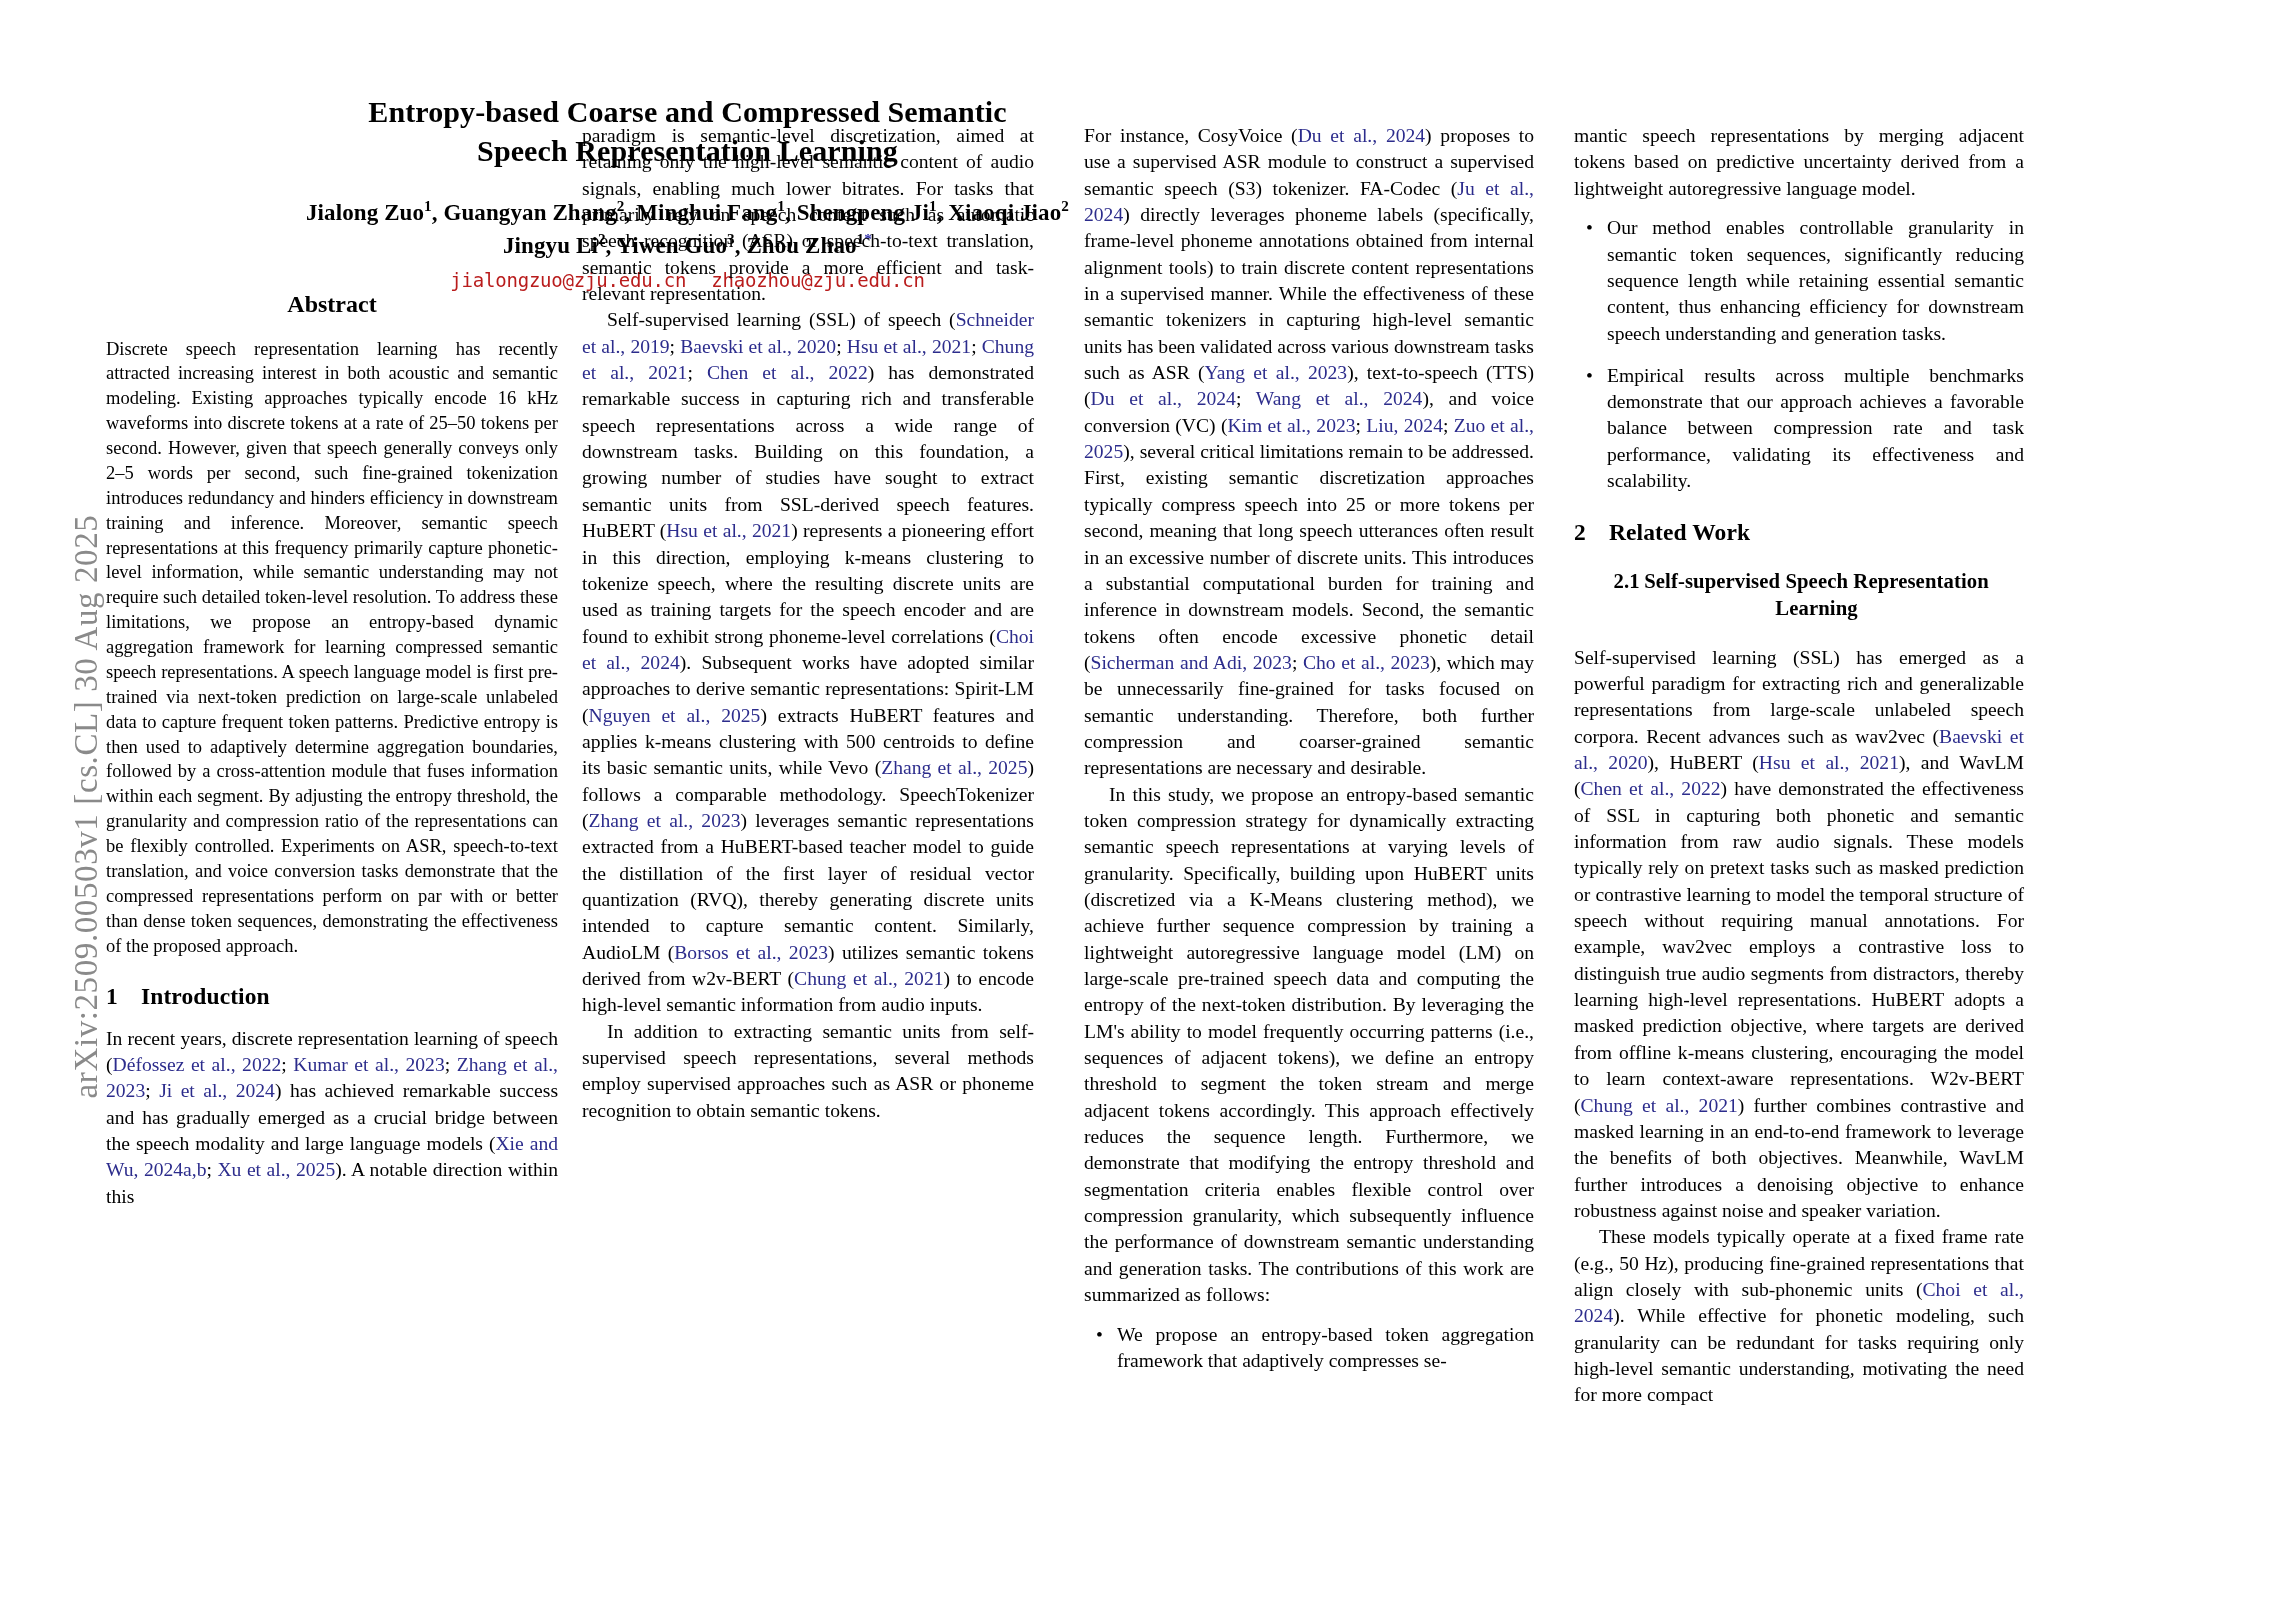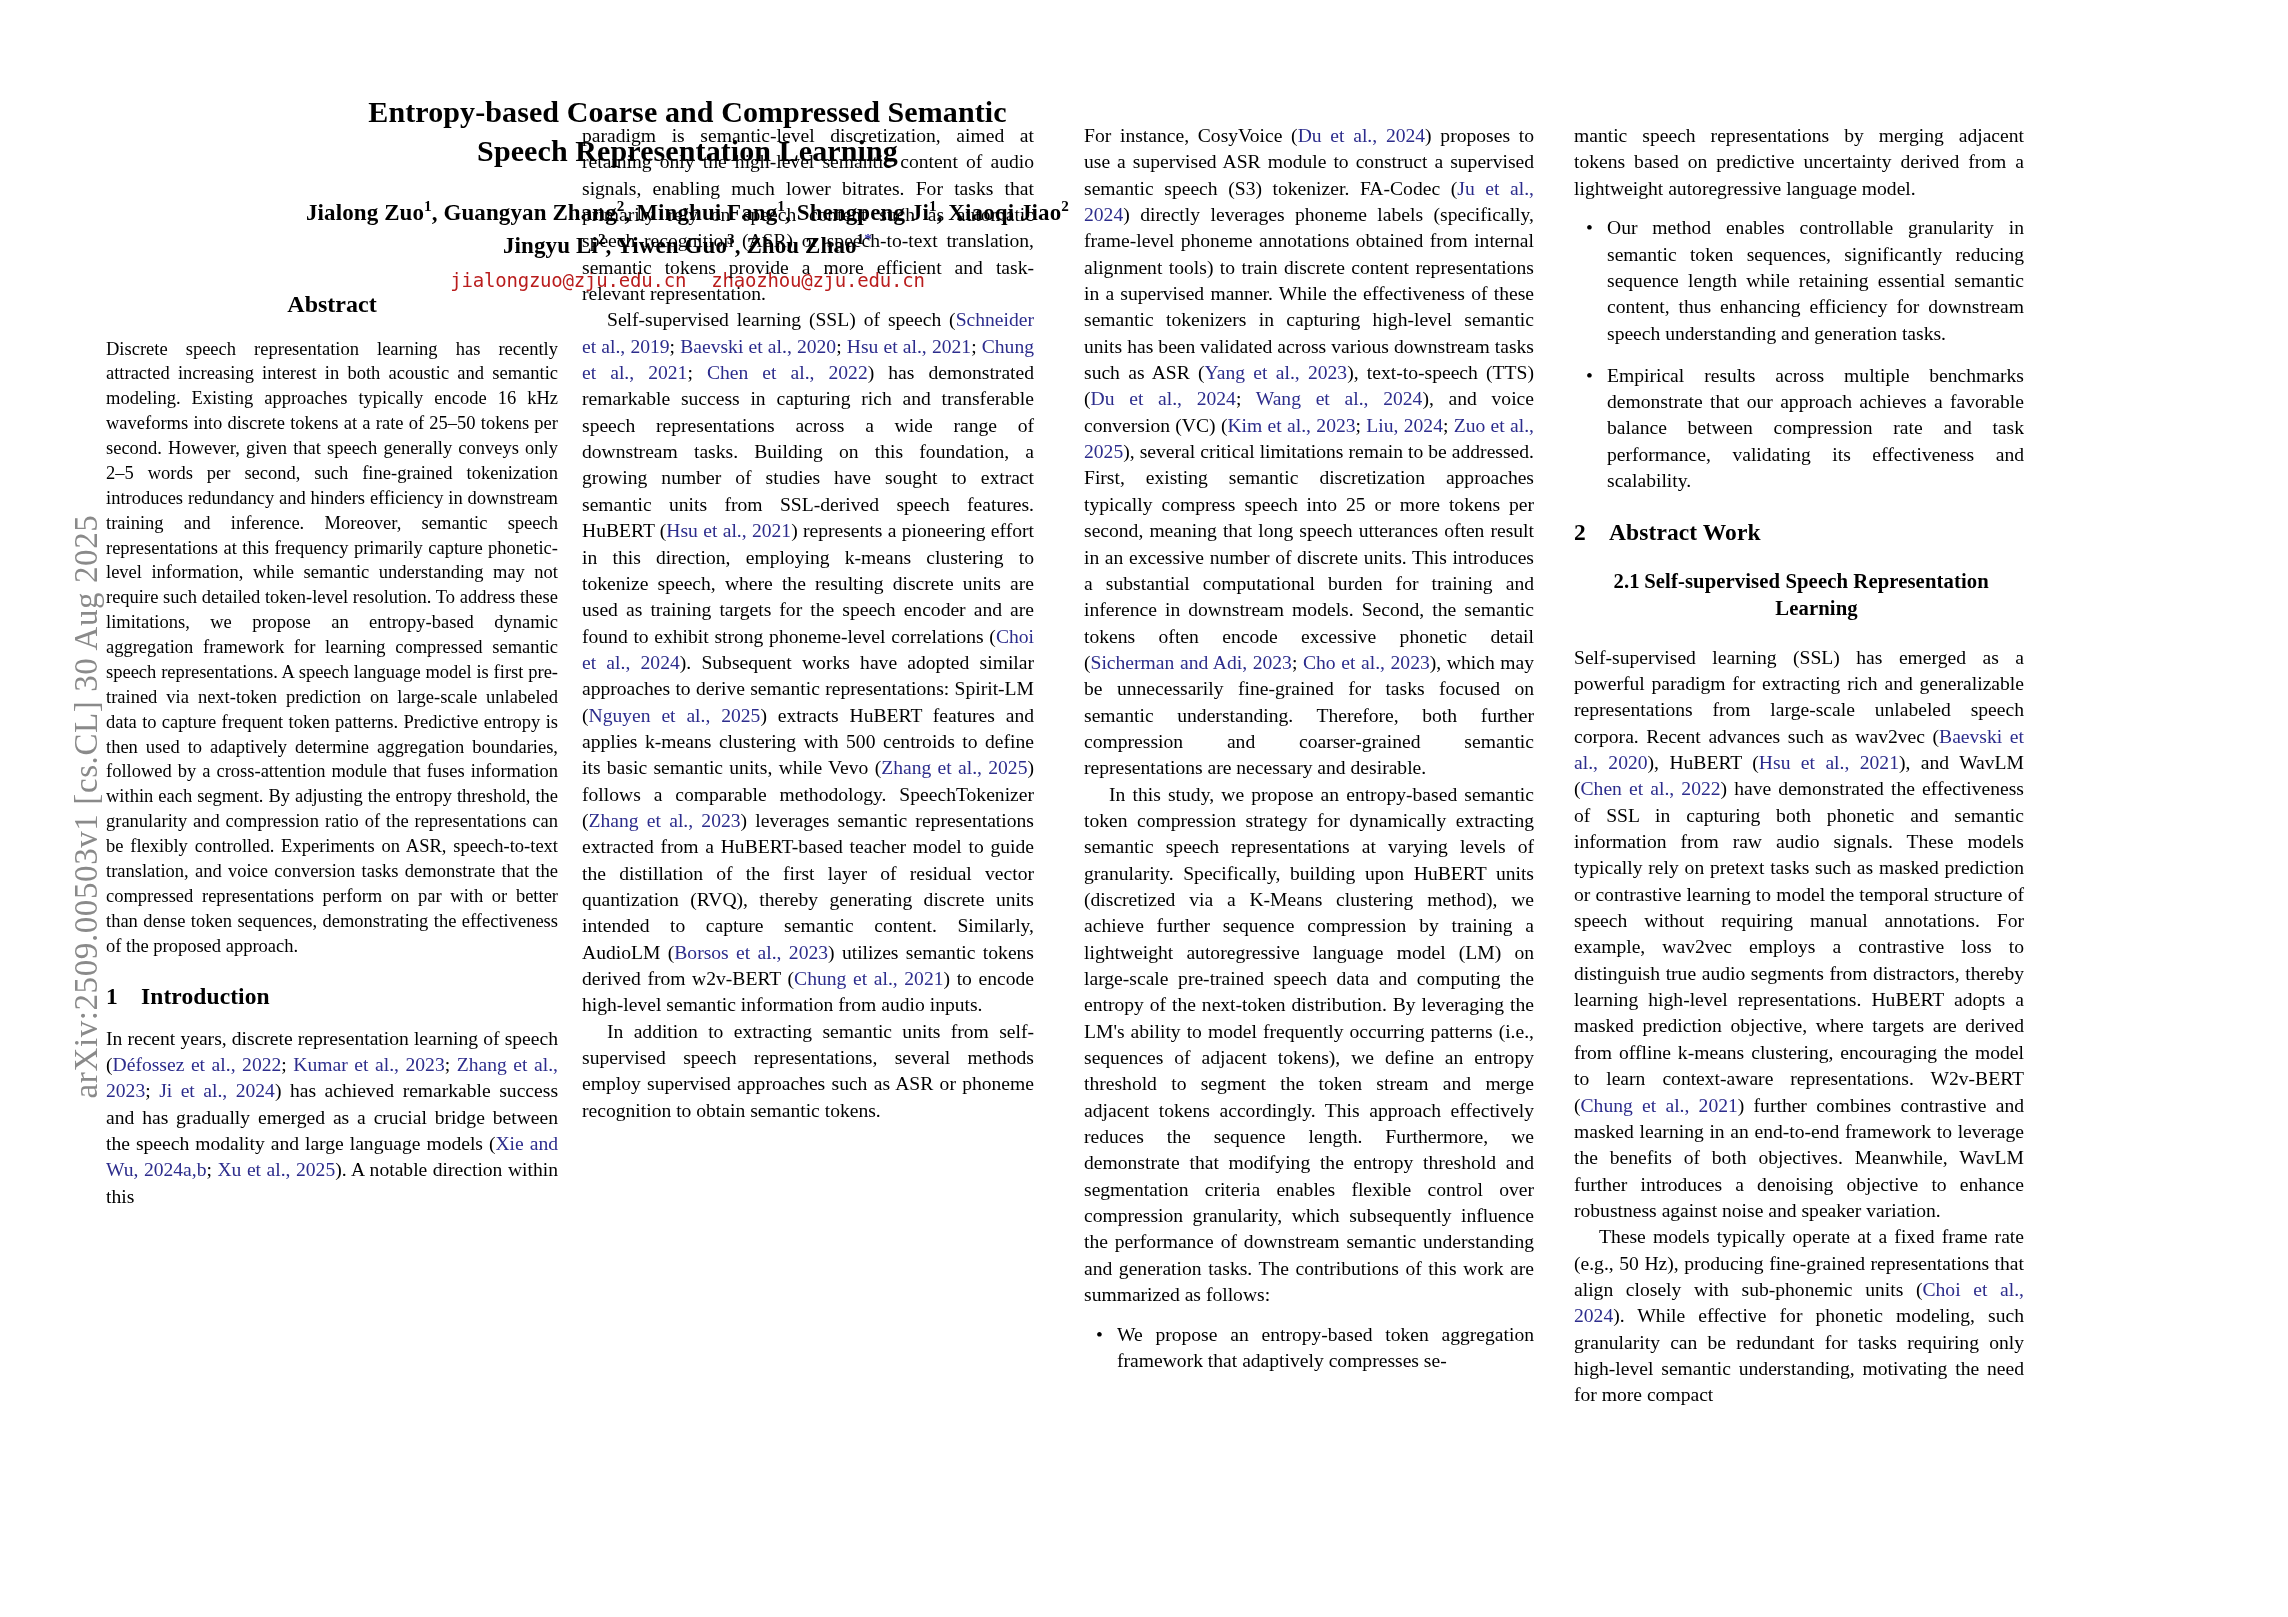--- a/index.html
+++ b/index.html
@@ -218,21 +218,21 @@
 
   <div class="col" id="col-4">
     <p class="noindent">mantic speech representations by merging adjacent tokens based on predictive uncertainty derived from a lightweight autoregressive language model.</p>
 
     <ul class="bullets">
       <li>Our method enables controllable granularity in semantic token sequences, significantly reducing sequence length while retaining essential semantic content, thus enhancing efficiency for downstream speech understanding and generation tasks.</li>
       <li>Empirical results across multiple benchmarks demonstrate that our approach achieves a favorable balance between compression rate and task performance, validating its effectiveness and scalability.</li>
     </ul>
 
     <div class="sec-head">
-      <span class="num">2</span><span>Abstract Work</span>
+      <span class="num">2</span><span>Related Work</span>
     </div>
 
     <div class="subsec-head">
       <span class="num">2.1</span><span>Self-supervised Speech Representation</span>
       <span class="sub-ind">Learning</span>
     </div>
 
     <p class="noindent"><span>Self-supervised learning (SSL) has emerged as a powerful paradigm for extracting rich and generalizable representations from large-scale unlabeled speech corpora. Recent advances such as wav2vec (</span><span class="cite">Baevski et al., 2020</span><span>), HuBERT (</span><span class="cite">Hsu et al., 2021</span><span>), and WavLM (</span><span class="cite">Chen et al., 2022</span><span>) have demonstrated the effectiveness of SSL in capturing both phonetic and semantic information from raw audio signals. These models typically rely on pretext tasks such as masked prediction or contrastive learning to model the temporal structure of speech without requiring manual annotations. For example, wav2vec employs a contrastive loss to distinguish true audio segments from distractors, thereby learning high-level representations. HuBERT adopts a masked prediction objective, where targets are derived from offline k-means clustering, encouraging the model to learn context-aware representations. W2v-BERT (</span><span class="cite">Chung et al., 2021</span><span>) further combines contrastive and masked learning in an end-to-end framework to leverage the benefits of both objectives. Meanwhile, WavLM further introduces a denoising objective to enhance robustness against noise and speaker variation.</span></p>
 
     <p><span>These models typically operate at a fixed frame rate (e.g., 50 Hz), producing fine-grained representations that align closely with sub-phonemic units (</span><span class="cite">Choi et al., 2024</span><span>). While effective for phonetic modeling, such granularity can be redundant for tasks requiring only high-level semantic understanding, motivating the need for more compact</span></p>

